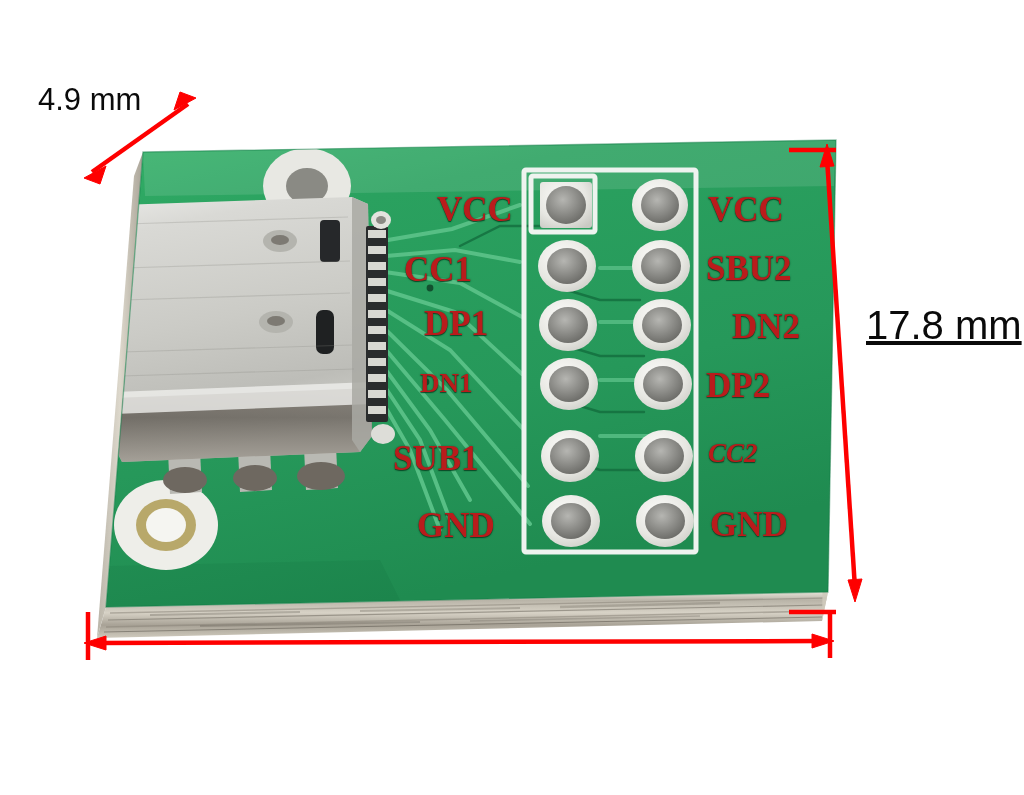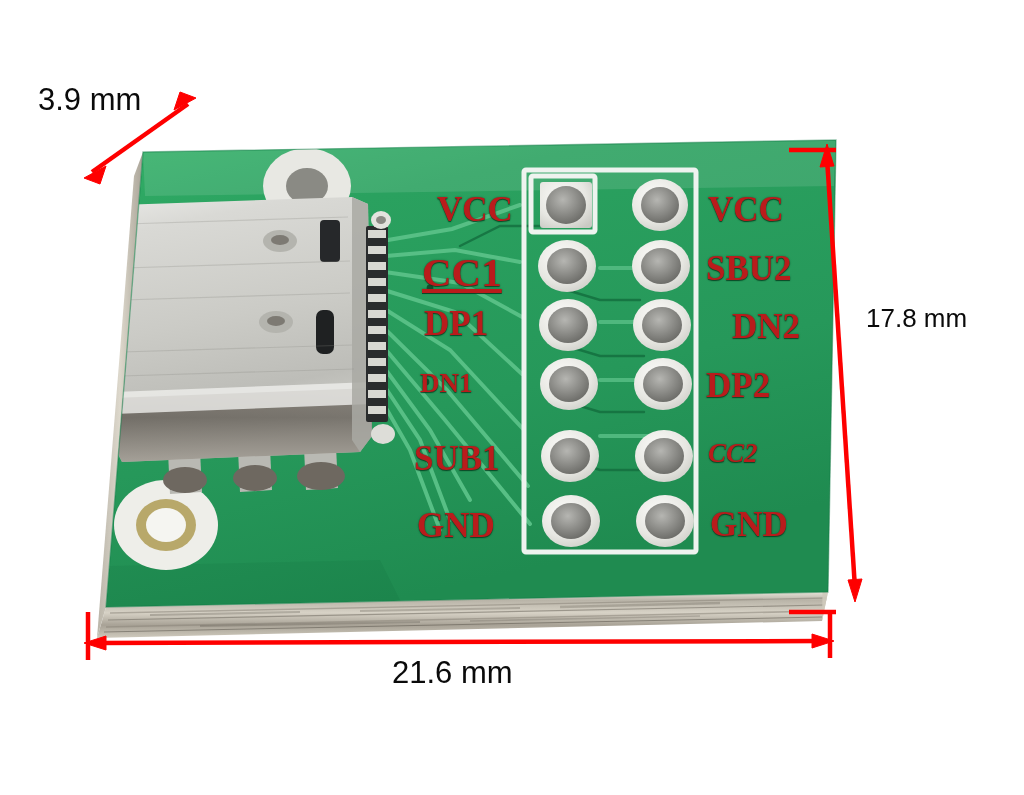--- a/index.html
+++ b/index.html
@@ -44,21 +44,22 @@
     line-height: 1;
   }
   #dim-49 {
     left: 38px;
     top: 84px;
     font-size: 31px;
   }
   #dim-178 {
     left: 866px;
     top: 305px;
-    font-size: 26px;
+    font-size: 40px;
+    text-decoration: underline;
   }
   #dim-216 {
     left: 392px;
     top: 657px;
     font-size: 31px;
   }
 
   
   .pinlabel {
     position: absolute;
@@ -322,35 +323,34 @@
           <line x1="96" y1="643" x2="822" y2="641" stroke-width="4.5"></line>
           <polygon points="84,643 106,636 106,650"></polygon>
           <polygon points="834,641 812,634 812,648"></polygon>
         </g>
       </g>
     </svg>
   </div>
 
   <div>
     <div class="pinlabel pin-left" style="left:437px; top:192px; font-size:35px;">VCC</div>
-    <div class="pinlabel pin-left" style="left:422px; top:252px; font-size:41px;text-decoration:underline;">CC1</div>
+    <div class="pinlabel pin-left" style="left:404px; top:252px; font-size:35px;">CC1</div>
     <div class="pinlabel pin-left" style="left:424px; top:306px; font-size:35px;">DP1</div>
     <div class="pinlabel pin-left" style="left:420px; top:370px; font-size:27px;">DN1</div>
-    <div class="pinlabel pin-left" style="left:414px; top:441px; font-size:35px;">SUB1</div>
+    <div class="pinlabel pin-left" style="left:393px; top:441px; font-size:35px;">SUB1</div>
     <div class="pinlabel pin-left" style="left:417px; top:508px; font-size:35px;">GND</div>
   </div>
 
   <div>
     <div class="pinlabel pin-right" style="left:708px; top:192px; font-size:35px;">VCC</div>
     <div class="pinlabel pin-right" style="left:706px; top:251px; font-size:35px;text-align:center;">SBU2</div>
     <div class="pinlabel pin-right" style="left:704px; top:309px; font-size:35px;margin-left:28px;">DN2</div>
     <div class="pinlabel pin-right" style="left:706px; top:368px; font-size:35px;">DP2</div>
     <div class="pinlabel pin-right" style="left:708px; top:440px; font-size:27px;font-style:italic;">CC2</div>
     <div class="pinlabel pin-right" style="left:710px; top:507px; font-size:35px;">GND</div>
   </div>
 
-  <div class="dim-label" id="dim-49">3.9 mm</div>
+  <div class="dim-label" id="dim-49">4.9 mm</div>
 
   <div class="dim-label" id="dim-178">17.8 mm</div>
 
-  <div class="dim-label" id="dim-216">21.6 mm</div>
 
 </div>
 
 </body></html>

